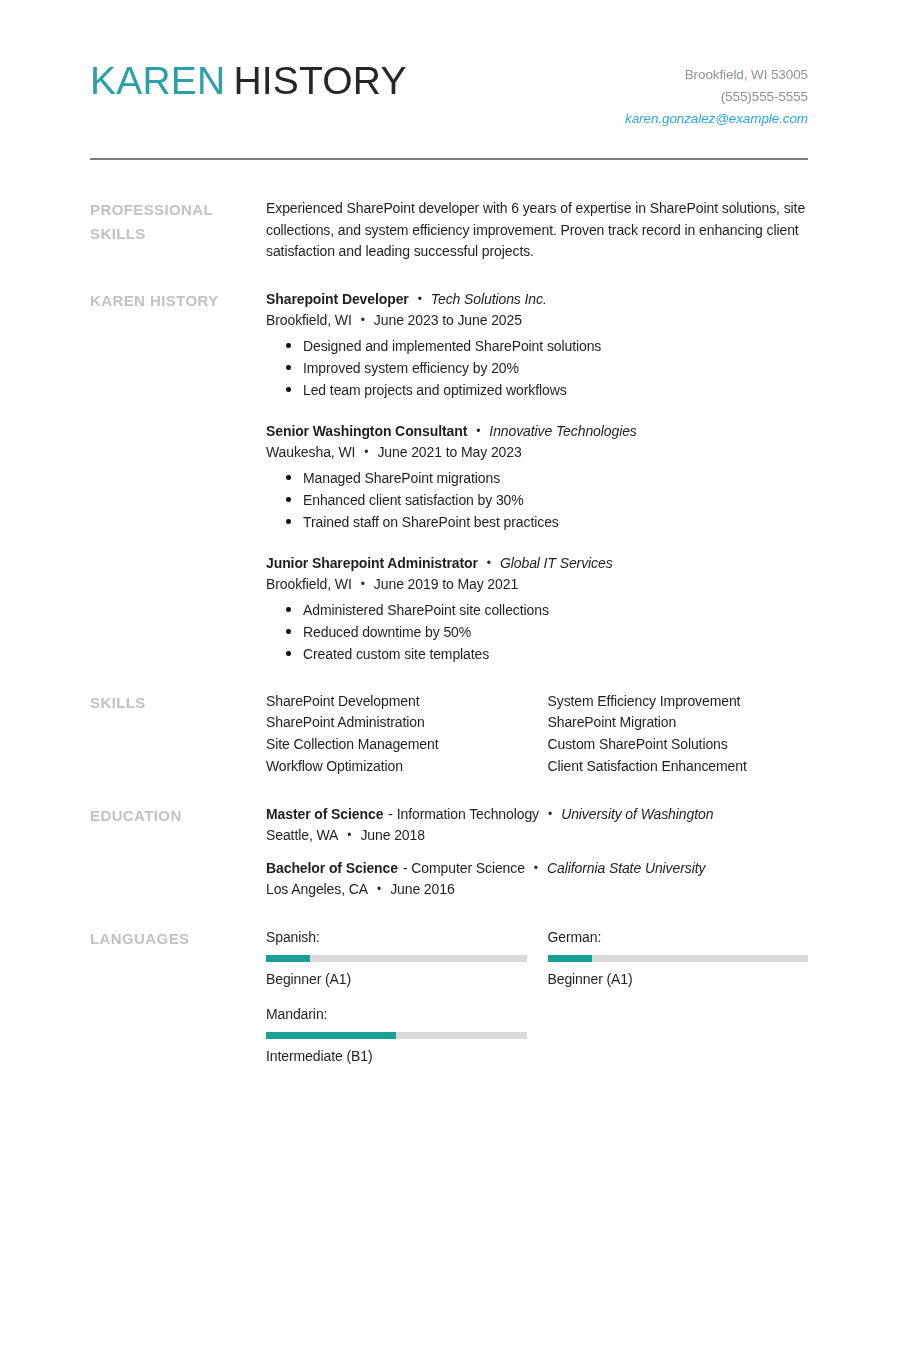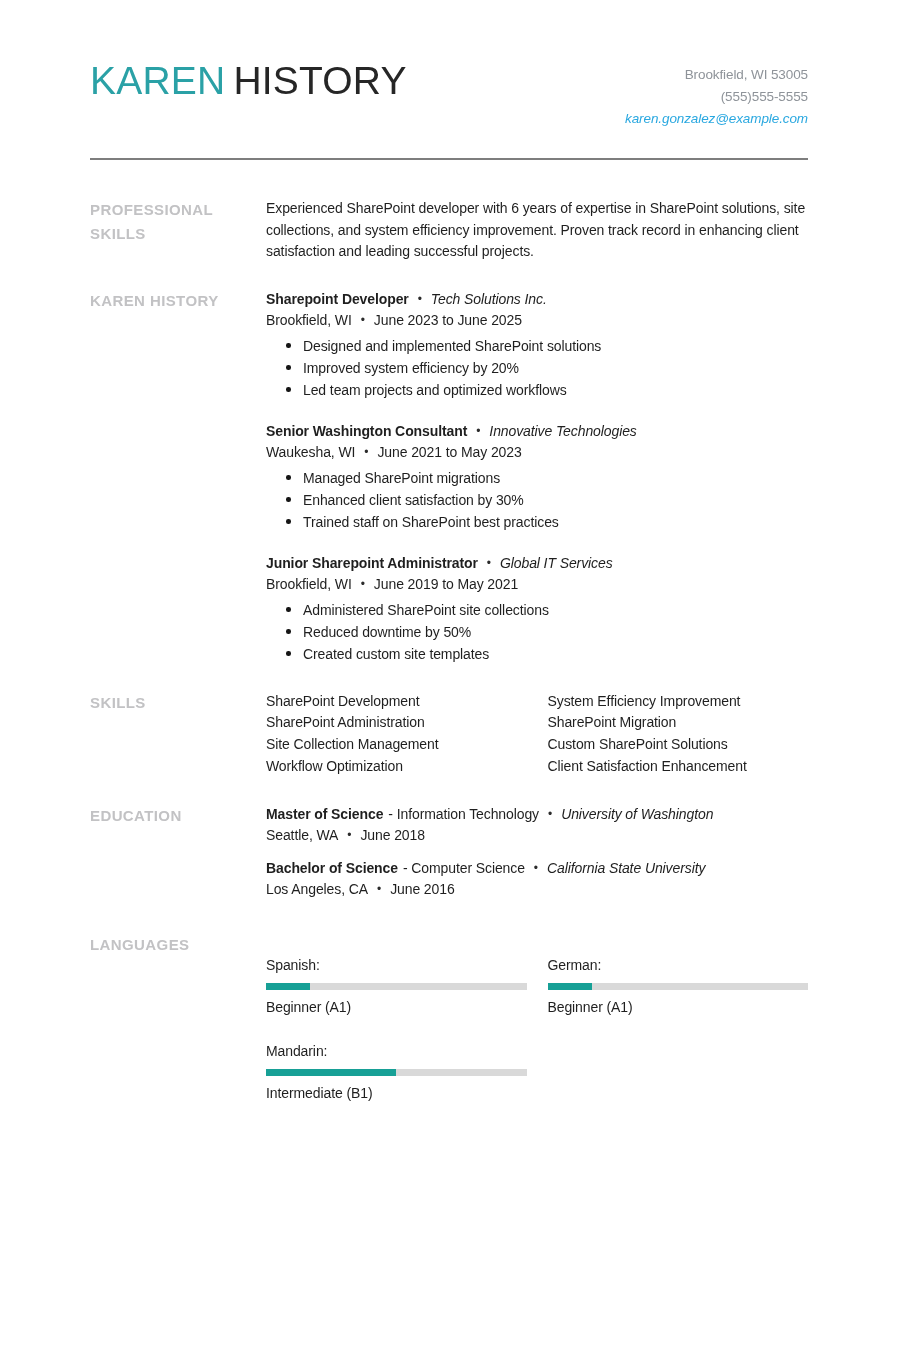--- a/index.html
+++ b/index.html
@@ -41,26 +41,26 @@
     content:"";position:absolute;left:-17px;top:8.5px;
     width:4.5px;height:4.5px;border-radius:50%;background:#151515;
   }
 
   
   .two-col{display:grid;grid-template-columns:1fr 1fr;column-gap:21px;}
   .skill-line{line-height:21.8px;}
 
   
   .degree-block{margin-bottom:11px;}
-  .degree-block:last-child{margin-bottom:6px;}
+  .degree-block:last-child{margin-bottom:0;}
   .field{margin-left:5px;}
 
   
   .lang-item{margin-bottom:6px;}
-  .lang-grid{row-gap:18px;margin-top:22px;}
+  .lang-grid{row-gap:9px;}
   .lang-name{line-height:20px;}
   .track{height:7px;background:#d9d9d9;margin:8px 0 7px 0;width:100%;}
   .fill{height:7px;background:#17a096;width:0%;}
   .lang-level{line-height:20px;}
 </style>
 </head>
 <body>
 
 <div class="page">
 

